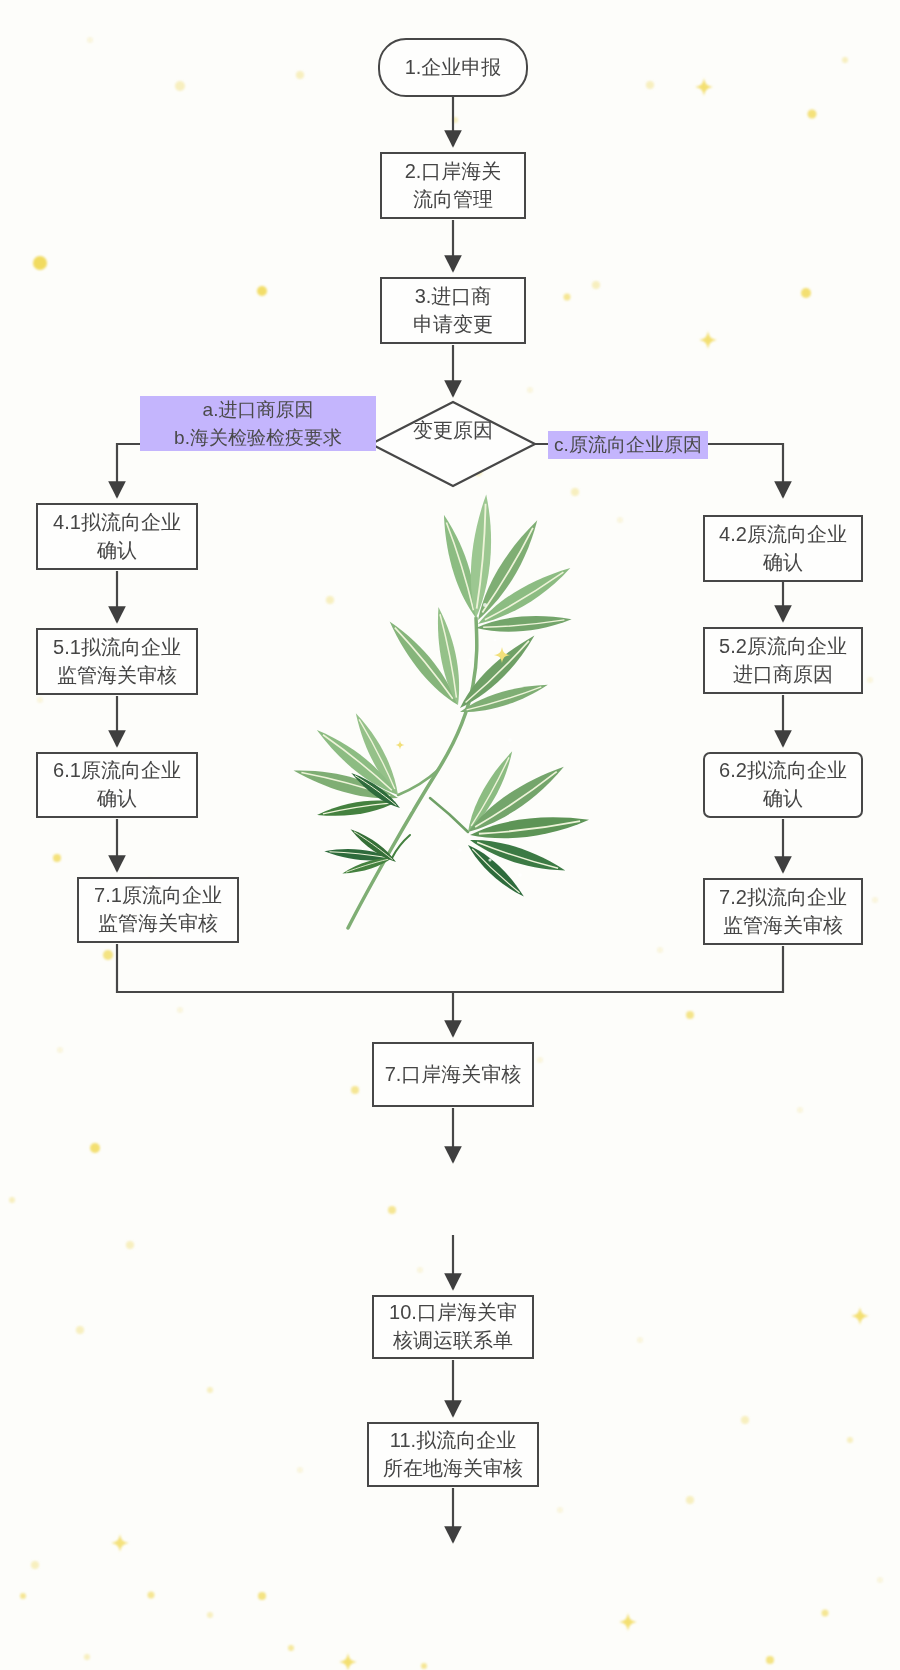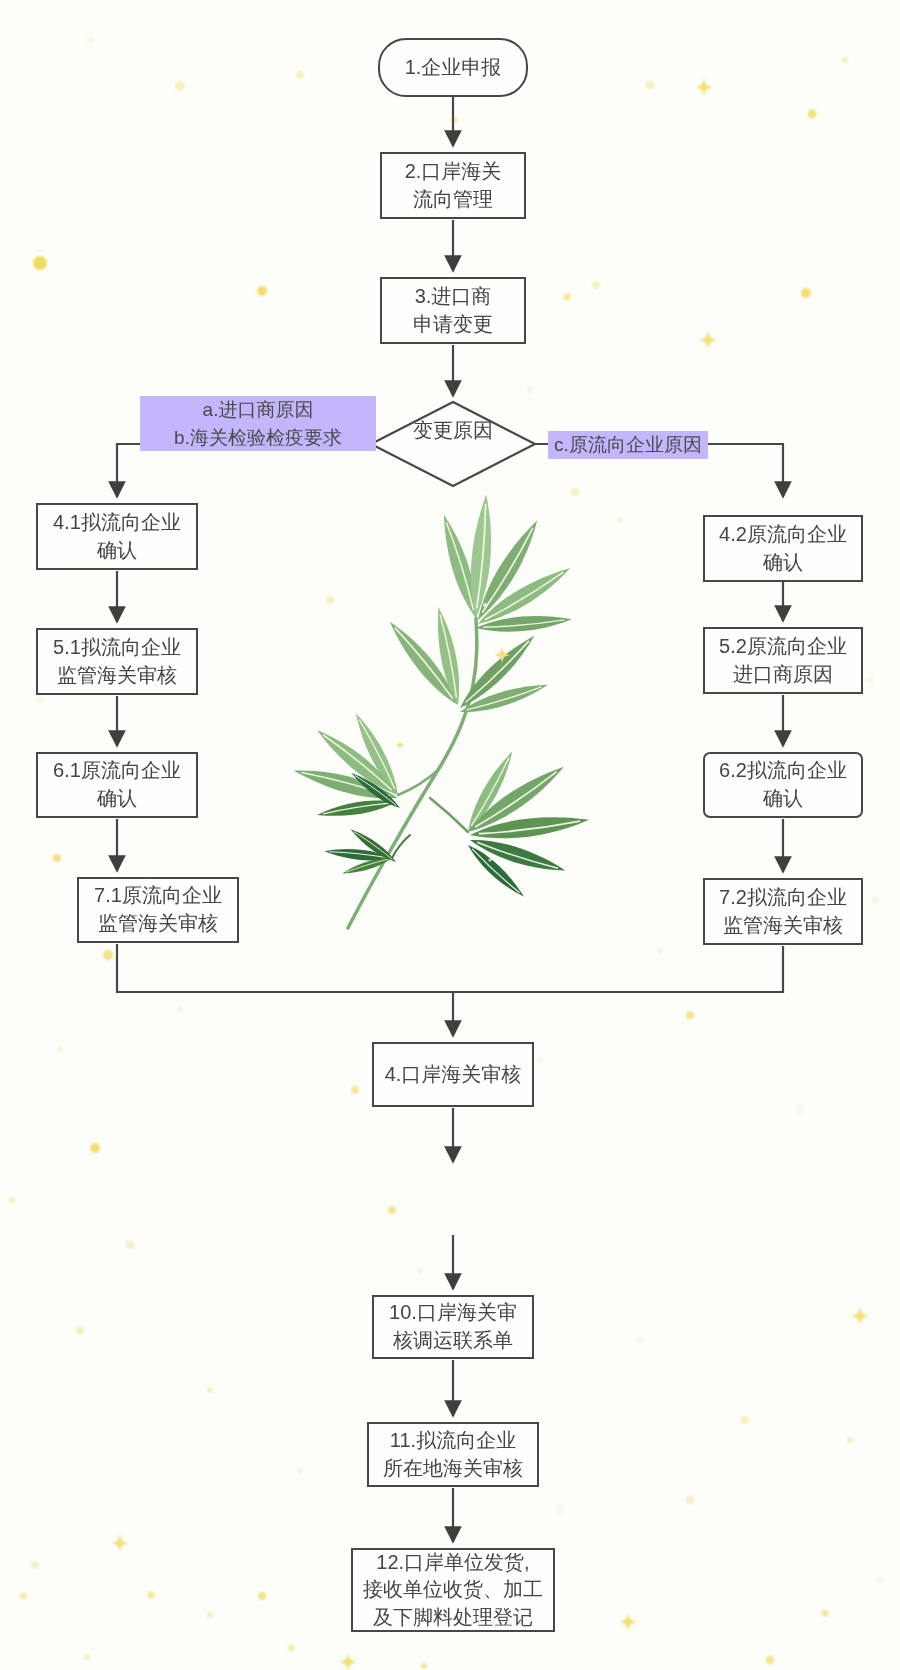--- a/index.html
+++ b/index.html
@@ -228,26 +228,23 @@
 
   <div class="node" style="left:703px;top:627px;width:160px;height:67px;">5.2原流向企业
 进口商原因</div>
 
   <div class="node" style="left:703px;top:752px;width:160px;height:66px;border-radius:7px;">6.2拟流向企业
 确认</div>
 
   <div class="node" style="left:703px;top:878px;width:160px;height:67px;">7.2拟流向企业
 监管海关审核</div>
 
-  <div class="node" style="left:372px;top:1042px;width:162px;height:65px;">4.口岸海关审核</div>
+  <div class="node" style="left:372px;top:1042px;width:162px;height:65px;">7.口岸海关审核</div>
 
 
   <div class="node" style="left:372px;top:1295px;width:162px;height:64px;">10.口岸海关审
 核调运联系单</div>
 
   <div class="node" style="left:367px;top:1422px;width:172px;height:65px;">11.拟流向企业
 所在地海关审核</div>
 
-  <div class="node" style="left:351px;top:1548px;width:204px;height:84px;">12.口岸单位发货,
-接收单位收货、加工
-及下脚料处理登记</div>
 
 </div>
 
 </body></html>

